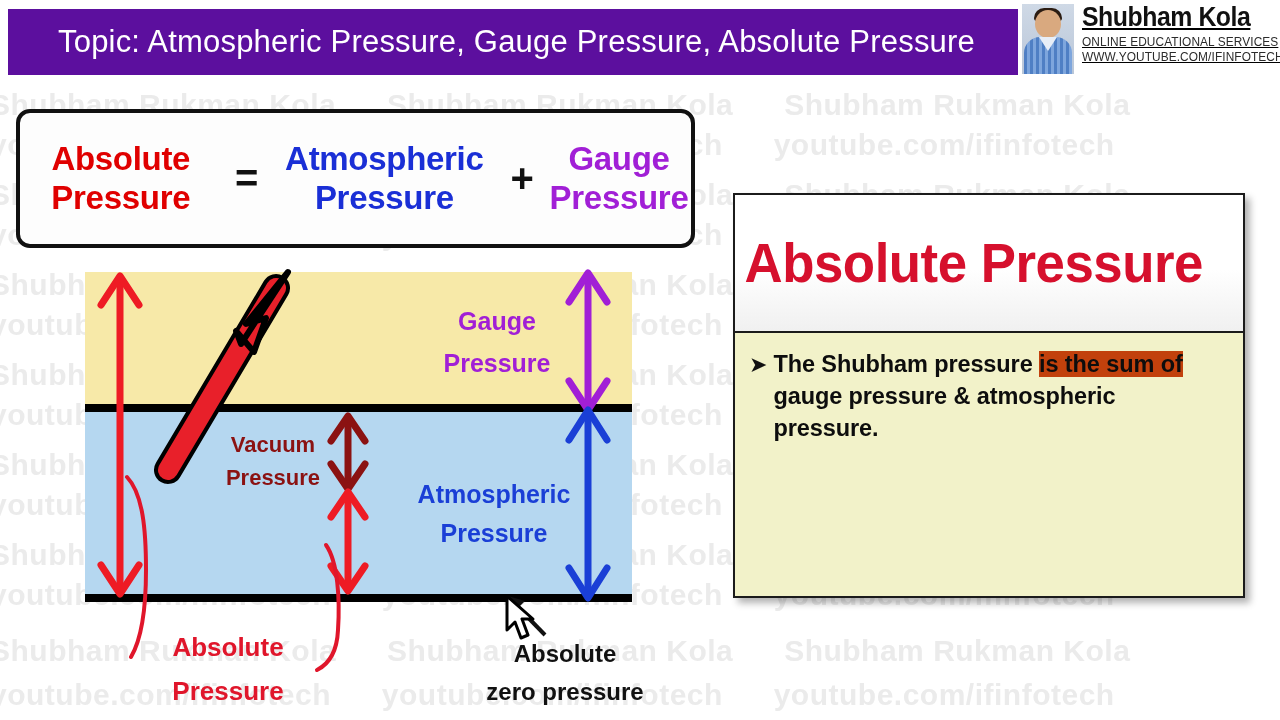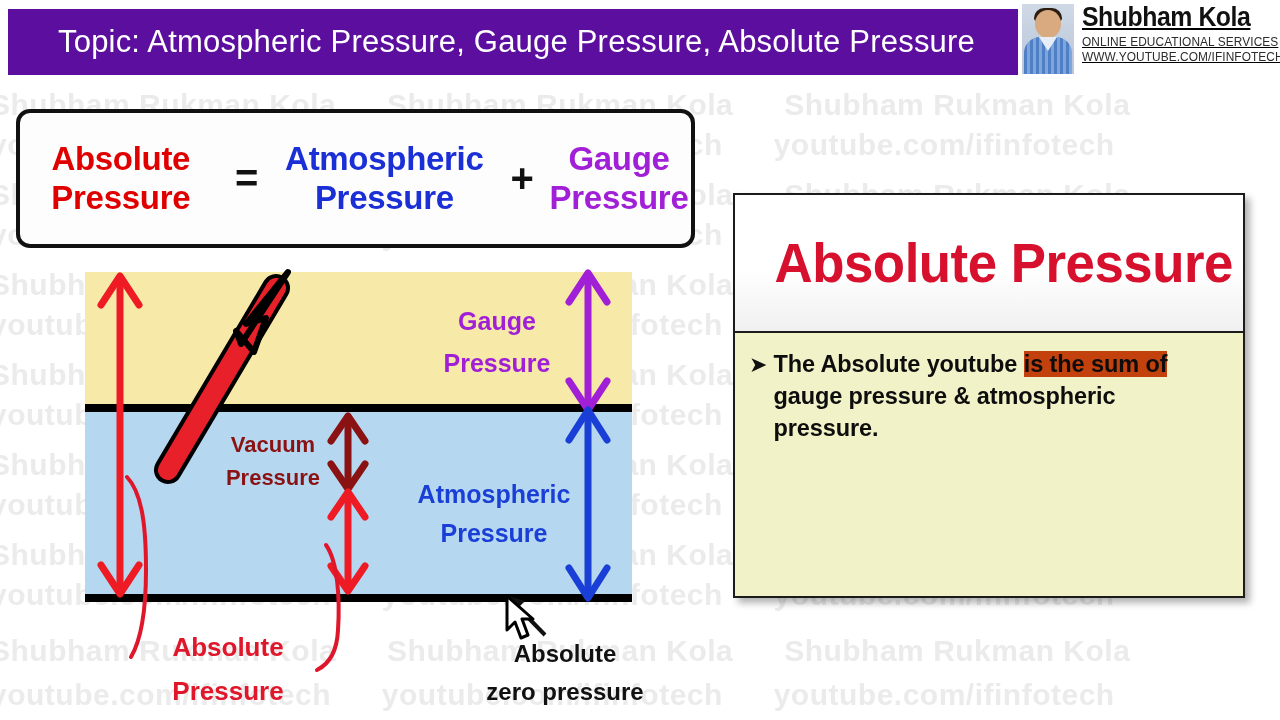--- a/index.html
+++ b/index.html
@@ -96,21 +96,21 @@
 
   
   .right-panel{
     position:absolute;left:733px;top:193px;width:512px;height:405px;
     border:2px solid #1b1b1b;background:#ffffff;z-index:5;box-sizing:border-box;
     box-shadow:5px 5px 7px rgba(0,0,0,0.30);
   }
   .rp-head{
     height:138px;width:100%;box-sizing:border-box;
     background:linear-gradient(#ffffff 0%,#ffffff 55%,#f0f0f0 100%);
-    display:flex;align-items:center;justify-content:flex-end;
+    display:flex;align-items:center;justify-content:flex-start;
     border-bottom:2px solid #1b1b1b;
   }
   .rp-title{
     font-size:55px;font-weight:bold;color:#d6102d;letter-spacing:-0.5px;
     font-family:"Liberation Sans", sans-serif;
     transform:scaleX(0.96);
   }
   .rp-body{
     height:263px;box-sizing:border-box;padding:16px 18px 0 14px;
     background:#f2f2c9;
@@ -319,21 +319,21 @@
   </svg>
 
   <div class="right-panel">
     <div class="rp-head">
       <div class="rp-title">Absolute Pressure</div>
     </div>
     <div class="rp-body">
       <div class="rp-bullet-row">
         <div class="rp-arrow">➤</div>
         <div class="rp-text">
-          <span>The Absolute youtube </span><span class="hl">is the sum of</span><span> gauge pressure &amp; atmospheric pressure.</span>
+          <span>The Shubham pressure </span><span class="hl">is the sum of</span><span> gauge pressure &amp; atmospheric pressure.</span>
         </div>
       </div>
     </div>
   </div>
 
   <svg class="cursor" style="left:504px;top:594px;" width="34" height="50" viewBox="0 0 34 50">
     <polygon points="3,2 3,36 11,28 17,44 24,41 18,25 29,25" fill="#ffffff" stroke="#000000" stroke-width="3" stroke-linejoin="round"></polygon>
   </svg>
 
 </div>

